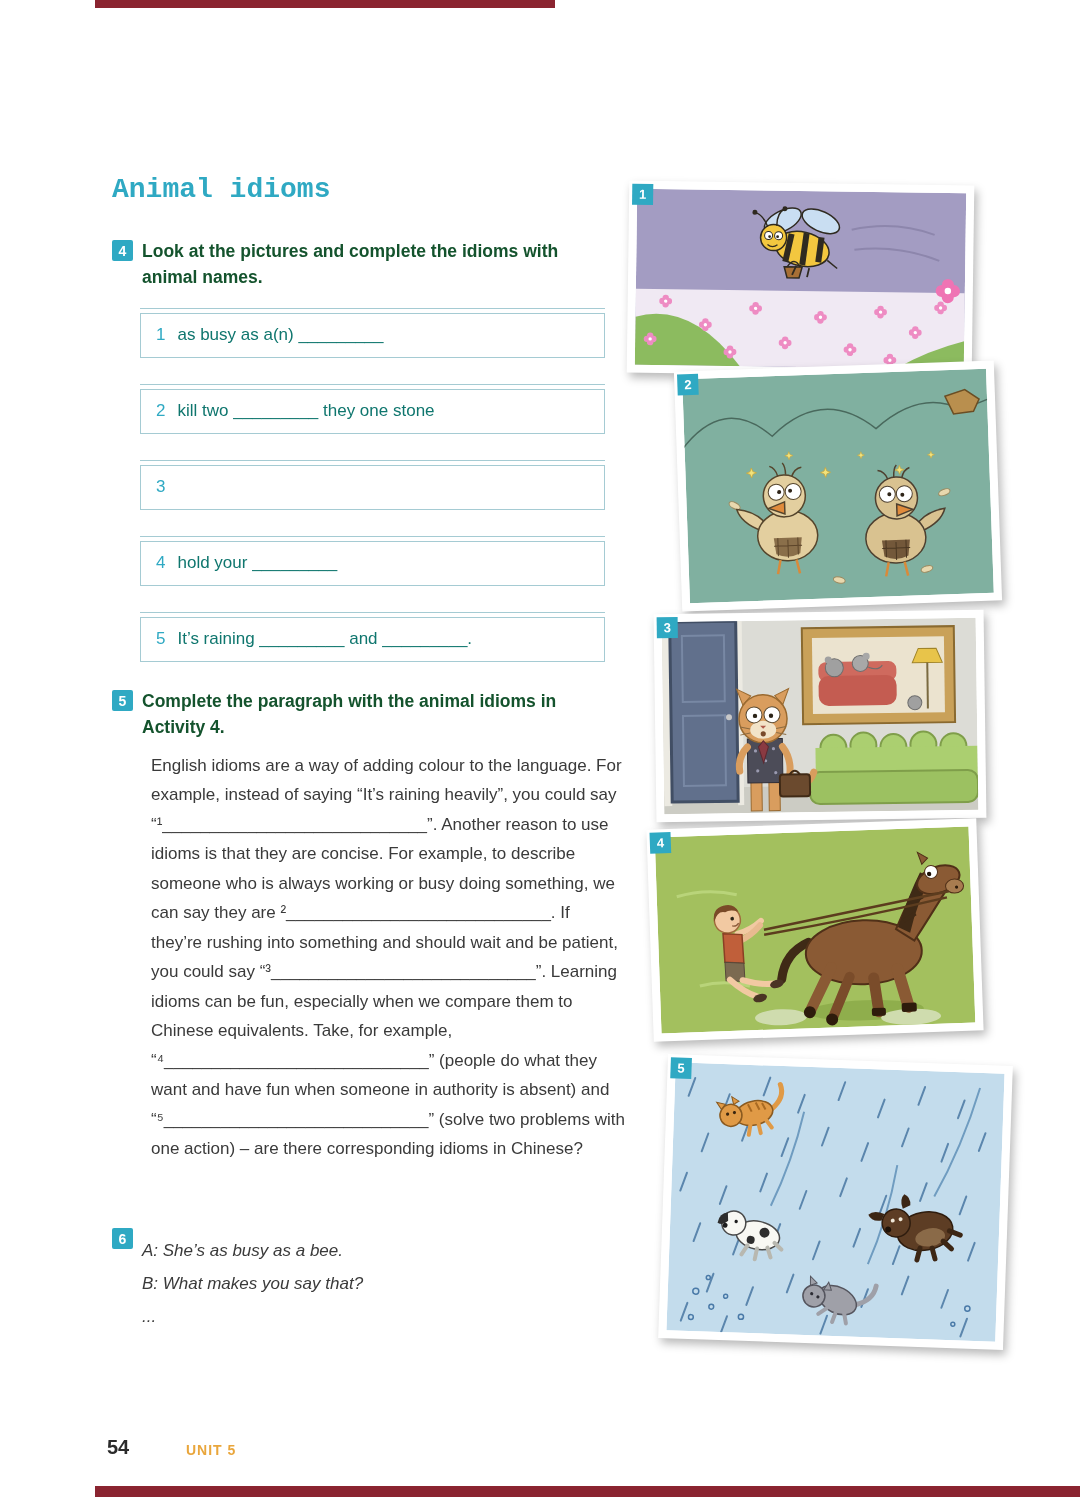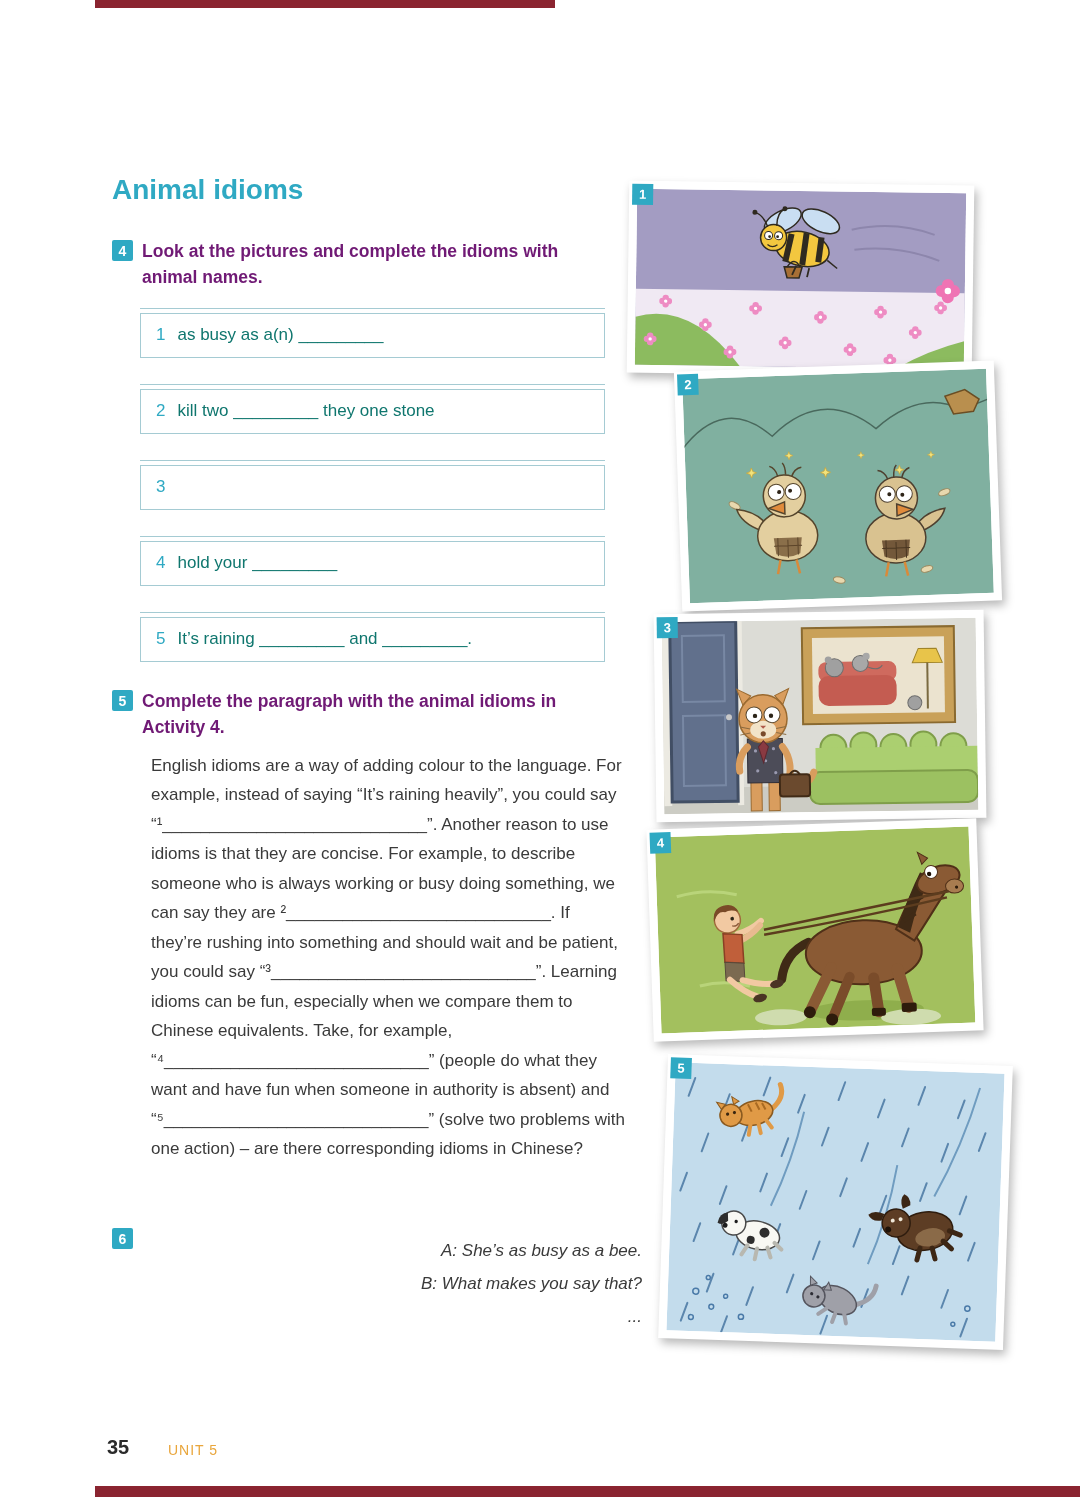--- a/index.html
+++ b/index.html
@@ -6,45 +6,45 @@
   html,body { background:#f2f2ef; }
   .page {
     position:relative; width:1080px; height:1497px; margin:0 auto;
     background:#ffffff; overflow:hidden;
     font-family:"Liberation Sans", sans-serif; color:#3a3a3a;
     outline:1px solid #e0e0dc;
   }
   .bar-top    { position:absolute; left:95px; top:0; width:460px; height:8px; background:var(--maroon,#8a2430); }
   .bar-bottom { position:absolute; left:95px; top:1486px; width:985px; height:11px; background:var(--maroon,#8a2430); }
 
-  .title { position:absolute; left:112px; top:174px; font-size:28px; font-weight:bold; color:var(--accent-teal,#2fa9c3); }
+  .title { position:absolute; left:112px; top:174px; font-size:28px; font-weight:bold; color:var(--accent-teal,#2fa9c3);font-family:Liberation Mono, monospace; }
 
   .activity { position:absolute; left:112px; }
   .a4 { top:238px; width:520px; }
   .a5 { top:688px; width:530px; }
   .a6 { top:1226px; width:530px; }
 
   .badge {
     position:absolute; left:0; top:2px; width:21px; height:21px;
     background:var(--accent-teal,#2fa9c3); color:#fff; border-radius:2px;
     font-size:14px; font-weight:bold; display:flex; align-items:center; justify-content:center;
   }
-  .instruction { margin-left:30px; width:452px; font-size:17.5px; font-weight:bold; color:#701a75; line-height:1.5; }
+  .instruction { margin-left:30px; width:452px; font-size:17.5px; font-weight:bold; color:#14532d; line-height:1.5; }
 
   .idiom-list { margin-left:28px; margin-top:17px; width:465px; }
   .idiom-item { border-top:1px solid var(--box-border,#a5cbd3); padding-top:4px; margin-bottom:26px; }
   .idiom-box  { border:1px solid var(--box-border,#a5cbd3); height:45px; display:flex; align-items:center; padding-left:15px; font-size:17px; background:#fff; }
   .idiom-num  { color:var(--accent-teal,#2fa9c3); margin-right:12px; }
   .idiom-text { color:#0f766e; }
 
   .paragraph { margin-left:39px; margin-top:10px; width:474px; font-size:17px; line-height:29.5px; color:#3a3a3a; word-wrap:break-word; }
-  .dialogue  { margin-left:30px; margin-top:8px; font-size:17px; font-style:italic; line-height:33px; color:#3a3a3a;text-align:right; }
+  .dialogue  { margin-left:30px; margin-top:8px; font-size:17px; font-style:italic; line-height:33px; color:#3a3a3a; }
 
   .footer-num  { position:absolute; left:107px; top:1436px; font-size:20px; font-weight:bold; color:#2b2b2b; }
-  .footer-unit { position:absolute; left:168px; top:1442px; font-size:14px; font-weight:normal; color:var(--unit-gold,#e9a63c); letter-spacing:1px; }
+  .footer-unit { position:absolute; left:186px; top:1442px; font-size:14px; font-weight:bold; color:var(--unit-gold,#e9a63c); letter-spacing:1px; }
 
   .card { position:absolute; background:#fff; padding:8px; box-shadow:3px 5px 10px rgba(0,0,0,0.28); }
   .card svg { display:block; }
   .card-badge {
     position:absolute; left:3px; top:3px; width:21px; height:21px; z-index:2;
     background:var(--accent-teal,#2fa9c3); color:#fff; font-size:13px; font-weight:bold;
     display:flex; align-items:center; justify-content:center;
   }
   .c1 { left:628px; top:183px;  transform:rotate(0.8deg); }
   .c2 { left:678px; top:366px;  transform:rotate(-2deg); }
@@ -443,17 +443,17 @@
           <circle cx="24" cy="254" r="2.4"></circle>
         <circle cx="58" cy="232" r="2"></circle>
           <circle cx="74" cy="252" r="2.6"></circle>
           <circle cx="40" cy="214" r="2"></circle>
         <circle cx="300" cy="236" r="2.6"></circle>
           <circle cx="286" cy="252" r="2"></circle>
       </g>
     </svg>
   </div>
 
-  <div class="footer-num">35</div>
+  <div class="footer-num">54</div>
   <div class="footer-unit">UNIT 5</div>
   <div class="bar-bottom"></div>
 
 </div>
 
 </body></html>

